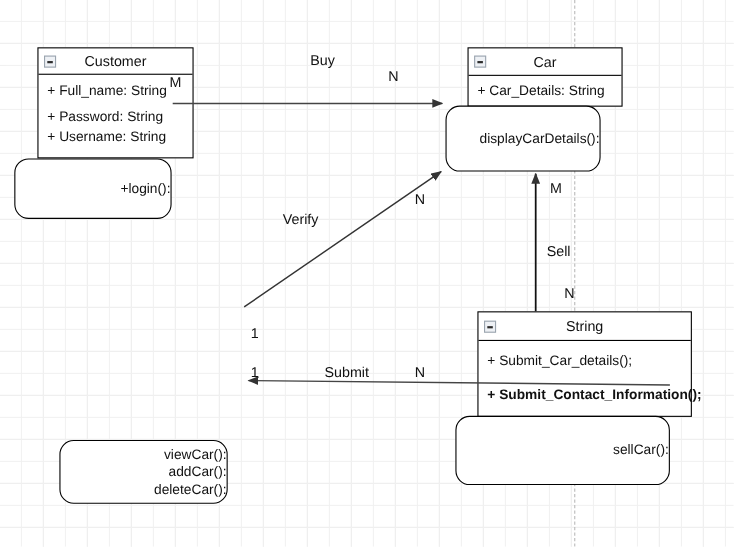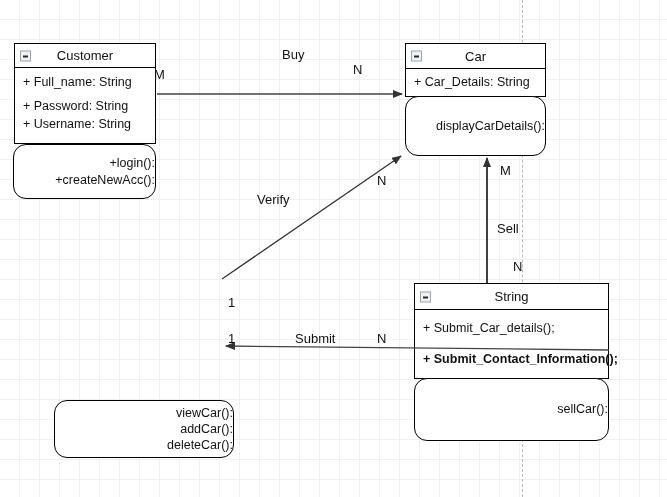--- a/index.html
+++ b/index.html
@@ -31,20 +31,21 @@
     width: 0;
     border-left: 1px dashed #b9b9b9;
   }
 
   
   .uml-class {
     position: absolute;
     box-sizing: border-box;
     background: #ffffff;
     border: 1px solid #000000;
+    margin-left: 20px;
   }
   .uml-header {
     position: relative;
     box-sizing: border-box;
     border-bottom: 1px solid #000000;
     text-align: center;
     font-size: 13px;
     color: #111111;
     line-height: 1;
     display: flex;
@@ -152,37 +153,36 @@
       <span>Customer</span>
     </div>
     <div class="uml-attrs">
       <div class="attr-row">+ Full_name: String</div>
       <div class="attr-row" style="padding-top:6px;">+ Password: String</div>
       <div class="attr-row">+ Username: String</div>
     </div>
   </div>
   <div class="ops-box" style="left:13px; top:144px; width:143px; height:55px;">
     <div class="ops-line">+login():</div>
-    <div class="ops-line">+createNewAcc():</div>
   </div>
 
   <div class="uml-class" style="left:405px; top:43px; width:141px; height:54px;">
     <div class="uml-header" style="height:25px;">
       <span class="collapse-icon"></span>
       <span>Car</span>
     </div>
     <div class="uml-attrs" style="padding-top:4px;">
       <div class="attr-row">+ Car_Details: String</div>
     </div>
   </div>
   <div class="ops-box" style="left:405px; top:96px; width:141px; height:60px;">
     <div class="ops-line">displayCarDetails():</div>
   </div>
 
-  <div class="ops-box" style="left:54px; top:400px; width:180px; height:58px;">
+  <div class="ops-box" style="left:54px; top:400px; width:153px; height:58px;">
     <div class="ops-line">viewCar():</div>
     <div class="ops-line">addCar():</div>
     <div class="ops-line">deleteCar():</div>
   </div>
 
   <div class="uml-class" style="left:414px; top:283px; width:195px; height:96px;">
     <div class="uml-header" style="height:26px;">
       <span class="collapse-icon"></span>
       <span>String</span>
     </div>

